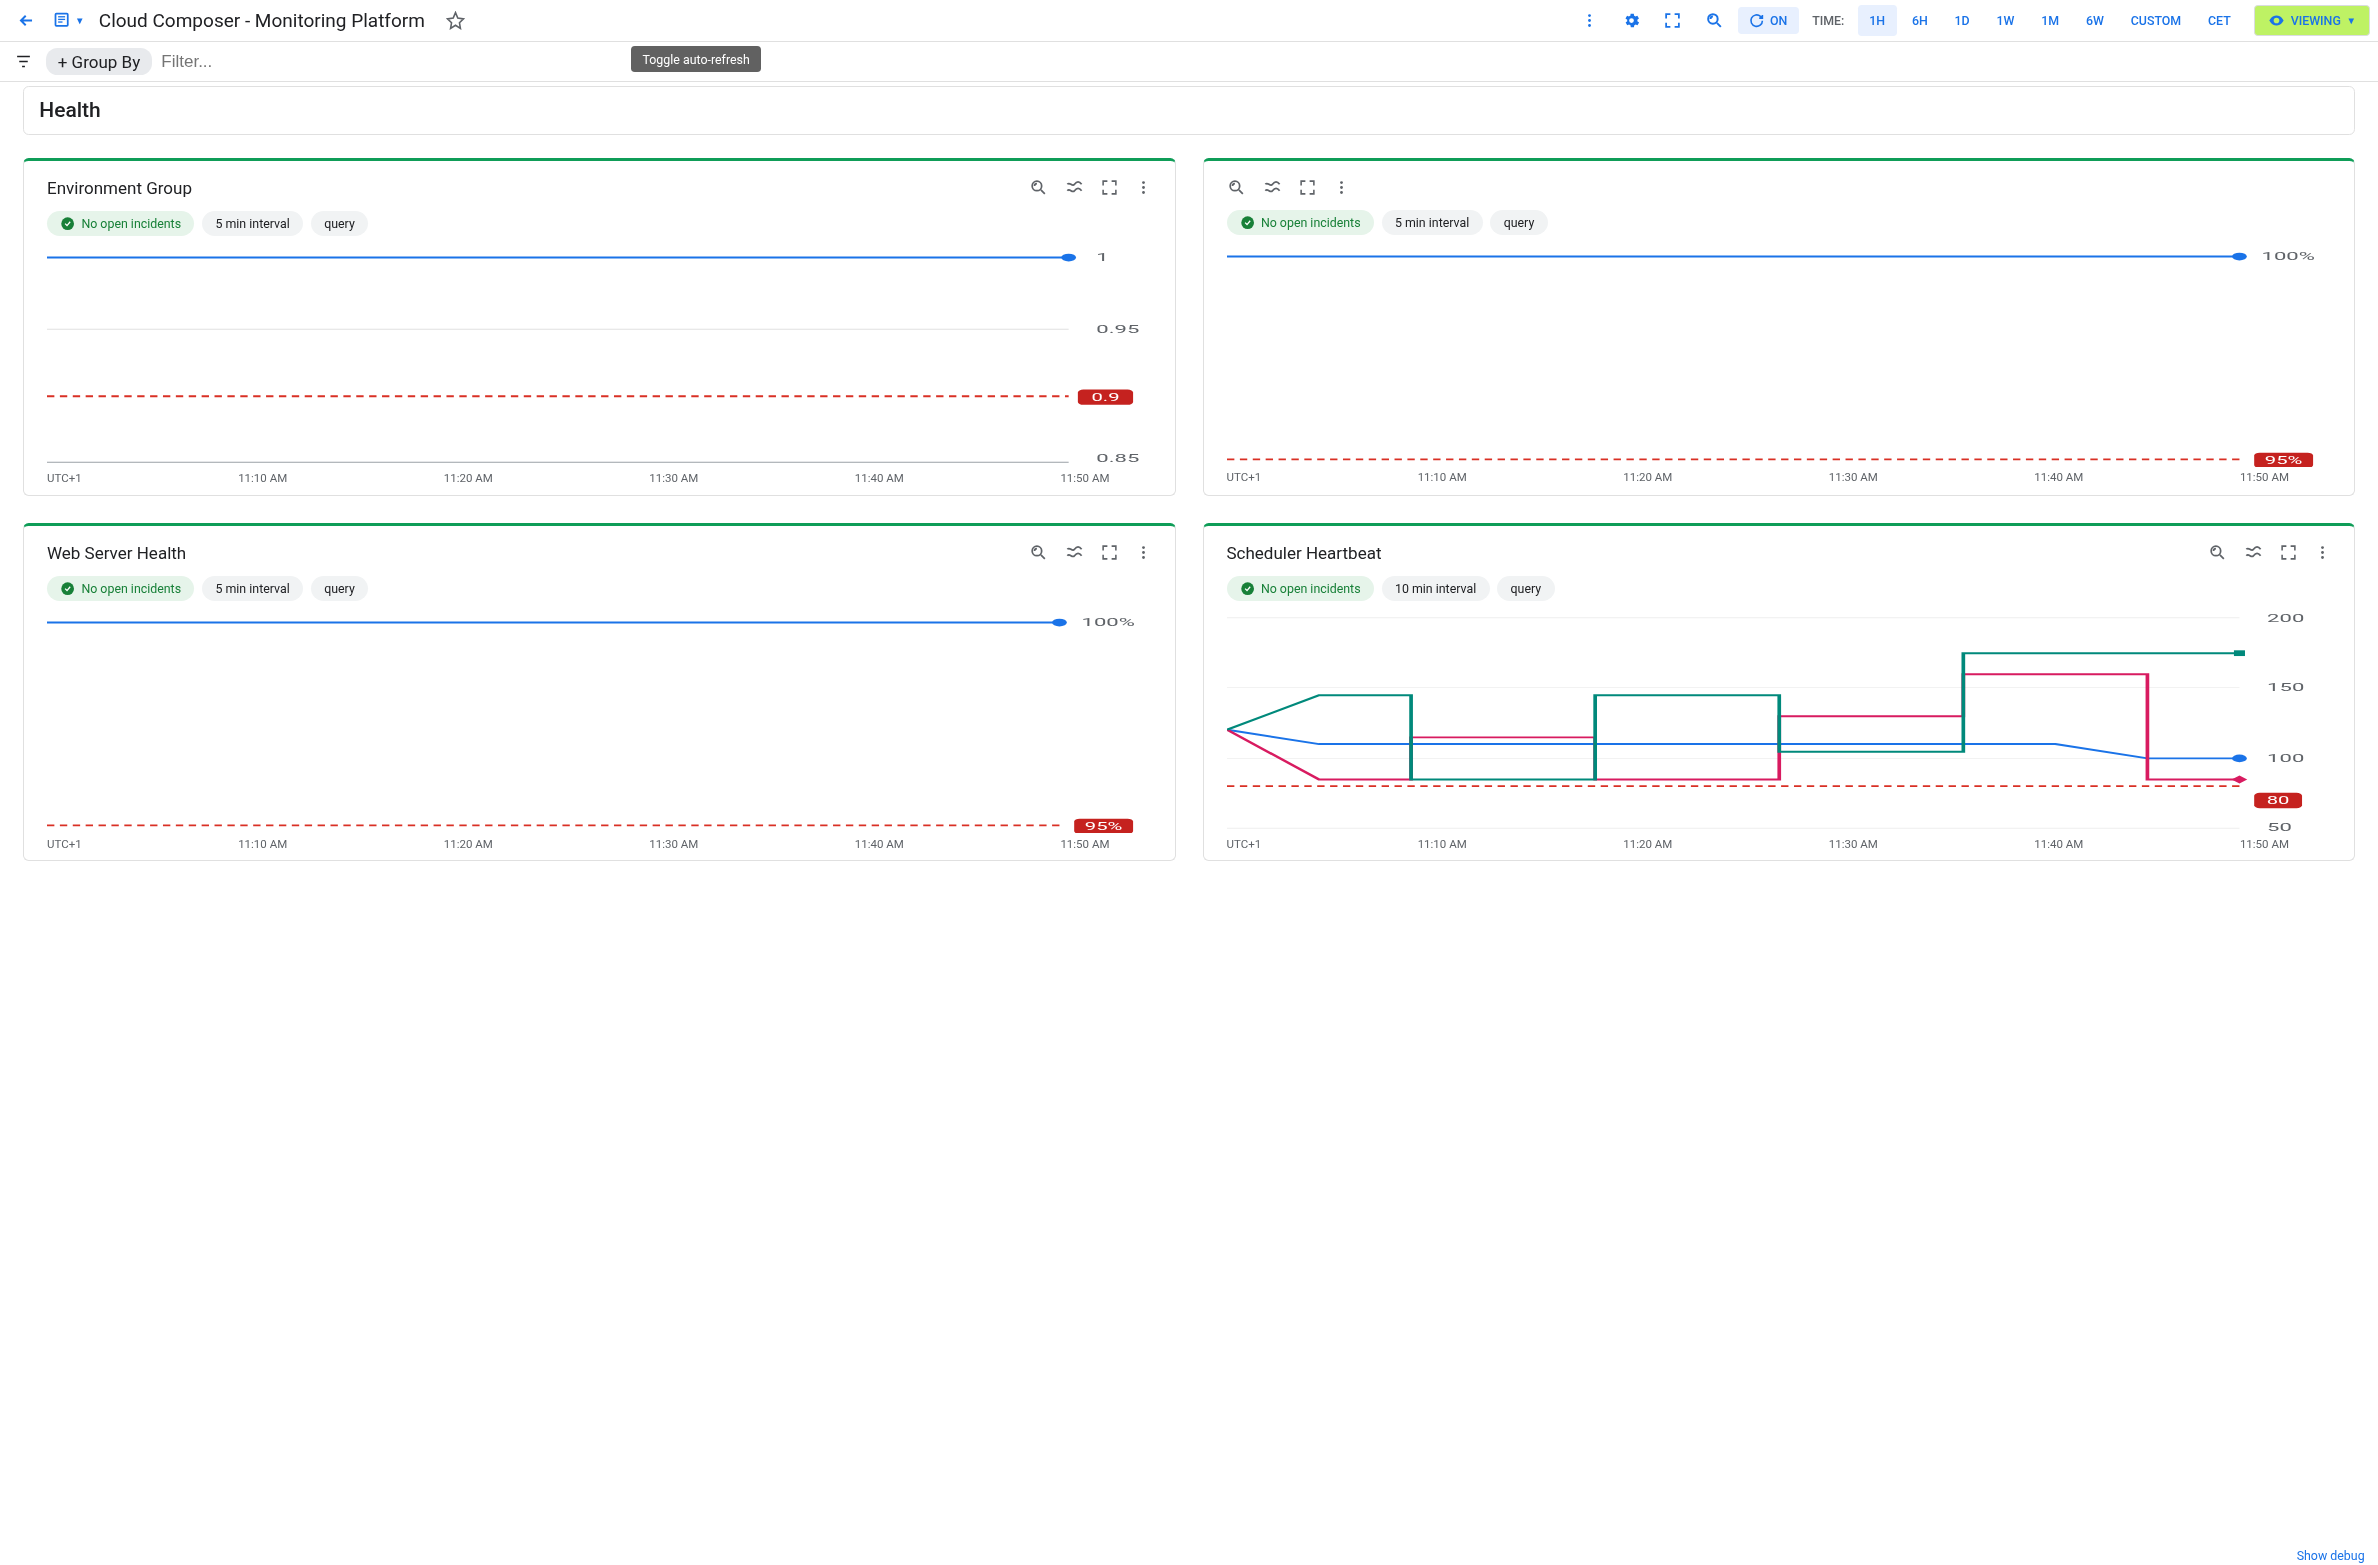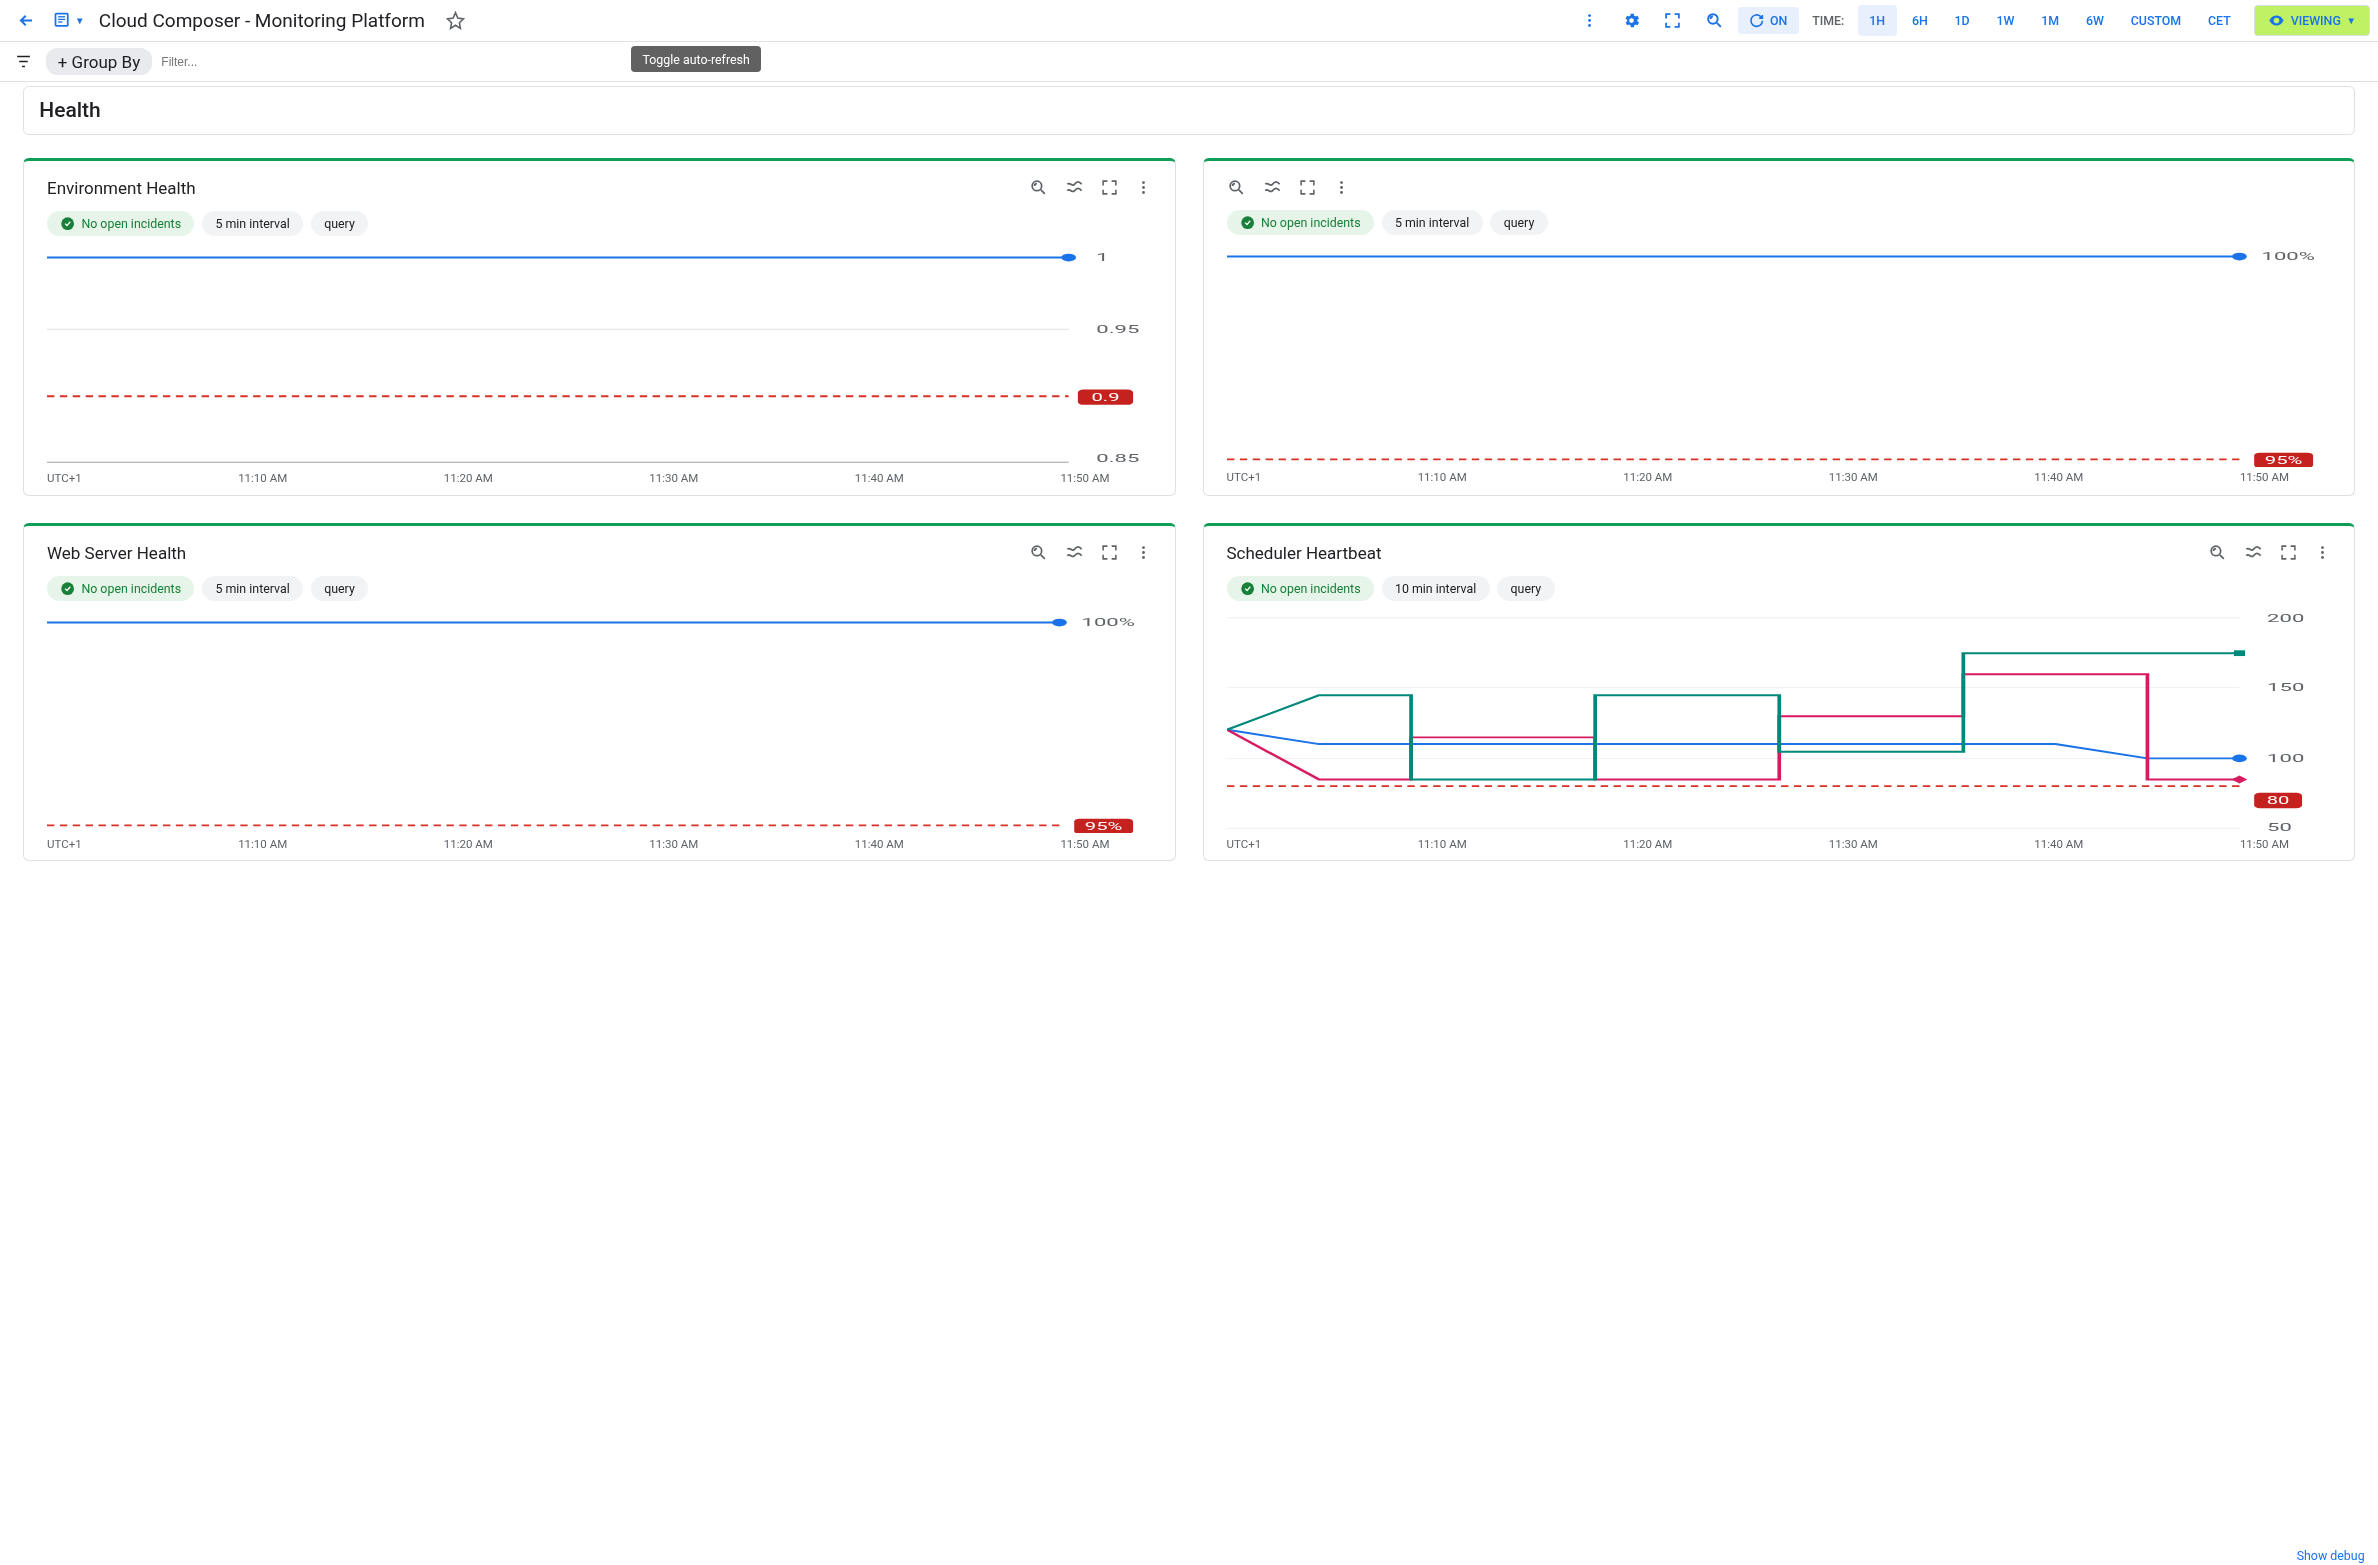--- a/index.html
+++ b/index.html
@@ -103,21 +103,21 @@
   .group-by-btn {
     background: #e8eaed;
     border-radius: 11.5px;
     padding: 3.8px 11.5px;
     font-size: 17px;
     cursor: pointer;
   }
   .filter-input {
     border: none;
     outline: none;
-    font-size: 12px;
+    font-size: 17px;
     color: #5f6368;
     flex: 1;
   }
   
   
   .dashboard { padding: 0 23px 23px 23px; }
   .section-header {
     border: 1px solid #e0e0e0;
     border-radius: 5.7px;
     padding: 11.5px 15.3px;
@@ -285,21 +285,21 @@
 
 <div class="dashboard">
   <div class="section-header">
     <h2>Health</h2>
   </div>
 
   <div class="grid">
 
     <div class="card">
       <div class="card-header">
-        <div class="card-title">Environment Health</div>
+        <div class="card-title">Environment Group</div>
         <div class="card-actions">
           <span class="ic">
               <svg width="19" height="19" viewBox="0 0 24 24" fill="none" stroke="currentColor" stroke-width="2.2">
                 <circle cx="10" cy="10" r="6"></circle>
                 <path d="M15 15l5 5M7 10a3 3 0 013-3"></path>
               </svg>
             </span>
           <span class="ic">
               <svg width="19" height="19" viewBox="0 0 24 24" fill="none" stroke="currentColor" stroke-width="2.2">
                 <path d="M3 8c3-4 6 4 9 0s6-4 9 0M3 16c3-4 6 4 9 0s6-4 9 0"></path>

